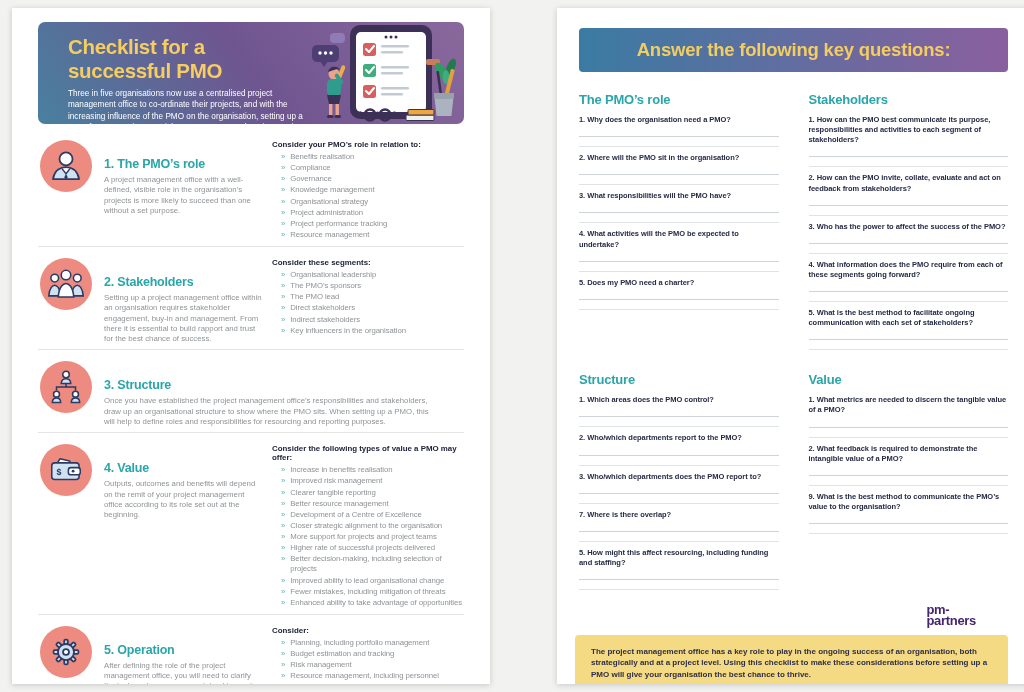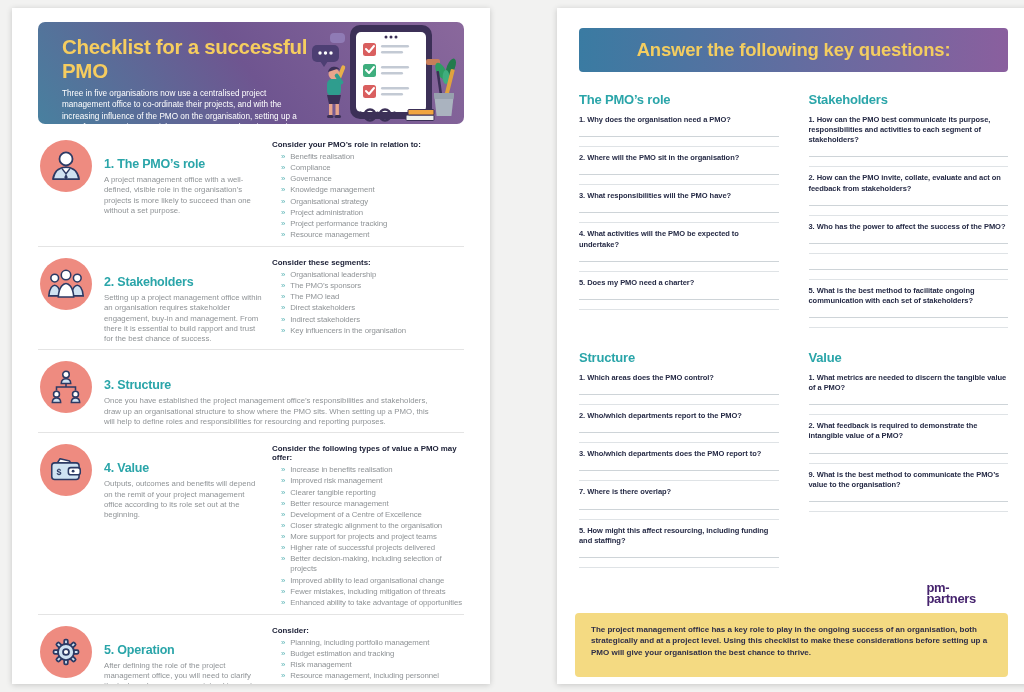--- a/index.html
+++ b/index.html
@@ -14,21 +14,21 @@
     box-shadow:0 1px 6px rgba(0,0,0,.18); overflow:hidden;
   }
   .page-left  { left:12px;  width:478px; }
   .page-right { left:557px; width:473px; }
 
   
   .banner-left {
     margin:14px 26px 0; height:102px; border-radius:7px; position:relative; overflow:hidden;
     background:linear-gradient(55deg,#48809f 0%, #6f5590 50%, #8a689c 100%);
   }
-  .banner-text { padding:11px 0 0 24px; width:275px; }
+  .banner-text { padding:11px 0 0 30px; width:275px; }
   .banner-text h1 {
     margin:2px 0 5px; font-size:20.5px; letter-spacing:-.3px;
     color:#f6cd5f; font-weight:bold;
   }
   .banner-text p { margin:0; font-size:8.2px; line-height:1.4; color:#ffffff; }
   .illustration { position:absolute; right:2px; top:1px; width:152px; height:100px; }
 
   .sections { padding:5px 26px 0; }
   .row { display:flex; align-items:flex-start; padding:7px 0 5px; border-bottom:1px solid #e4e4e4; }
   .row.last { border-bottom:none; }
@@ -472,20 +472,21 @@
             <div class="aline a2"></div>
           </div>
 
           <div class="question">
             <p>3. Who has the power to affect the success of the PMO?</p>
             <div class="aline a1"></div>
             <div class="aline a2"></div>
           </div>
 
           <div class="question">
+            <p>4. What information does the PMO require from each of these segments going forward?</p>
             <div class="aline a1"></div>
             <div class="aline a2"></div>
           </div>
 
           <div class="question">
             <p>5. What is the best method to facilitate ongoing communication with each set of stakeholders?</p>
             <div class="aline a1"></div>
             <div class="aline a2"></div>
           </div>
         </div>

